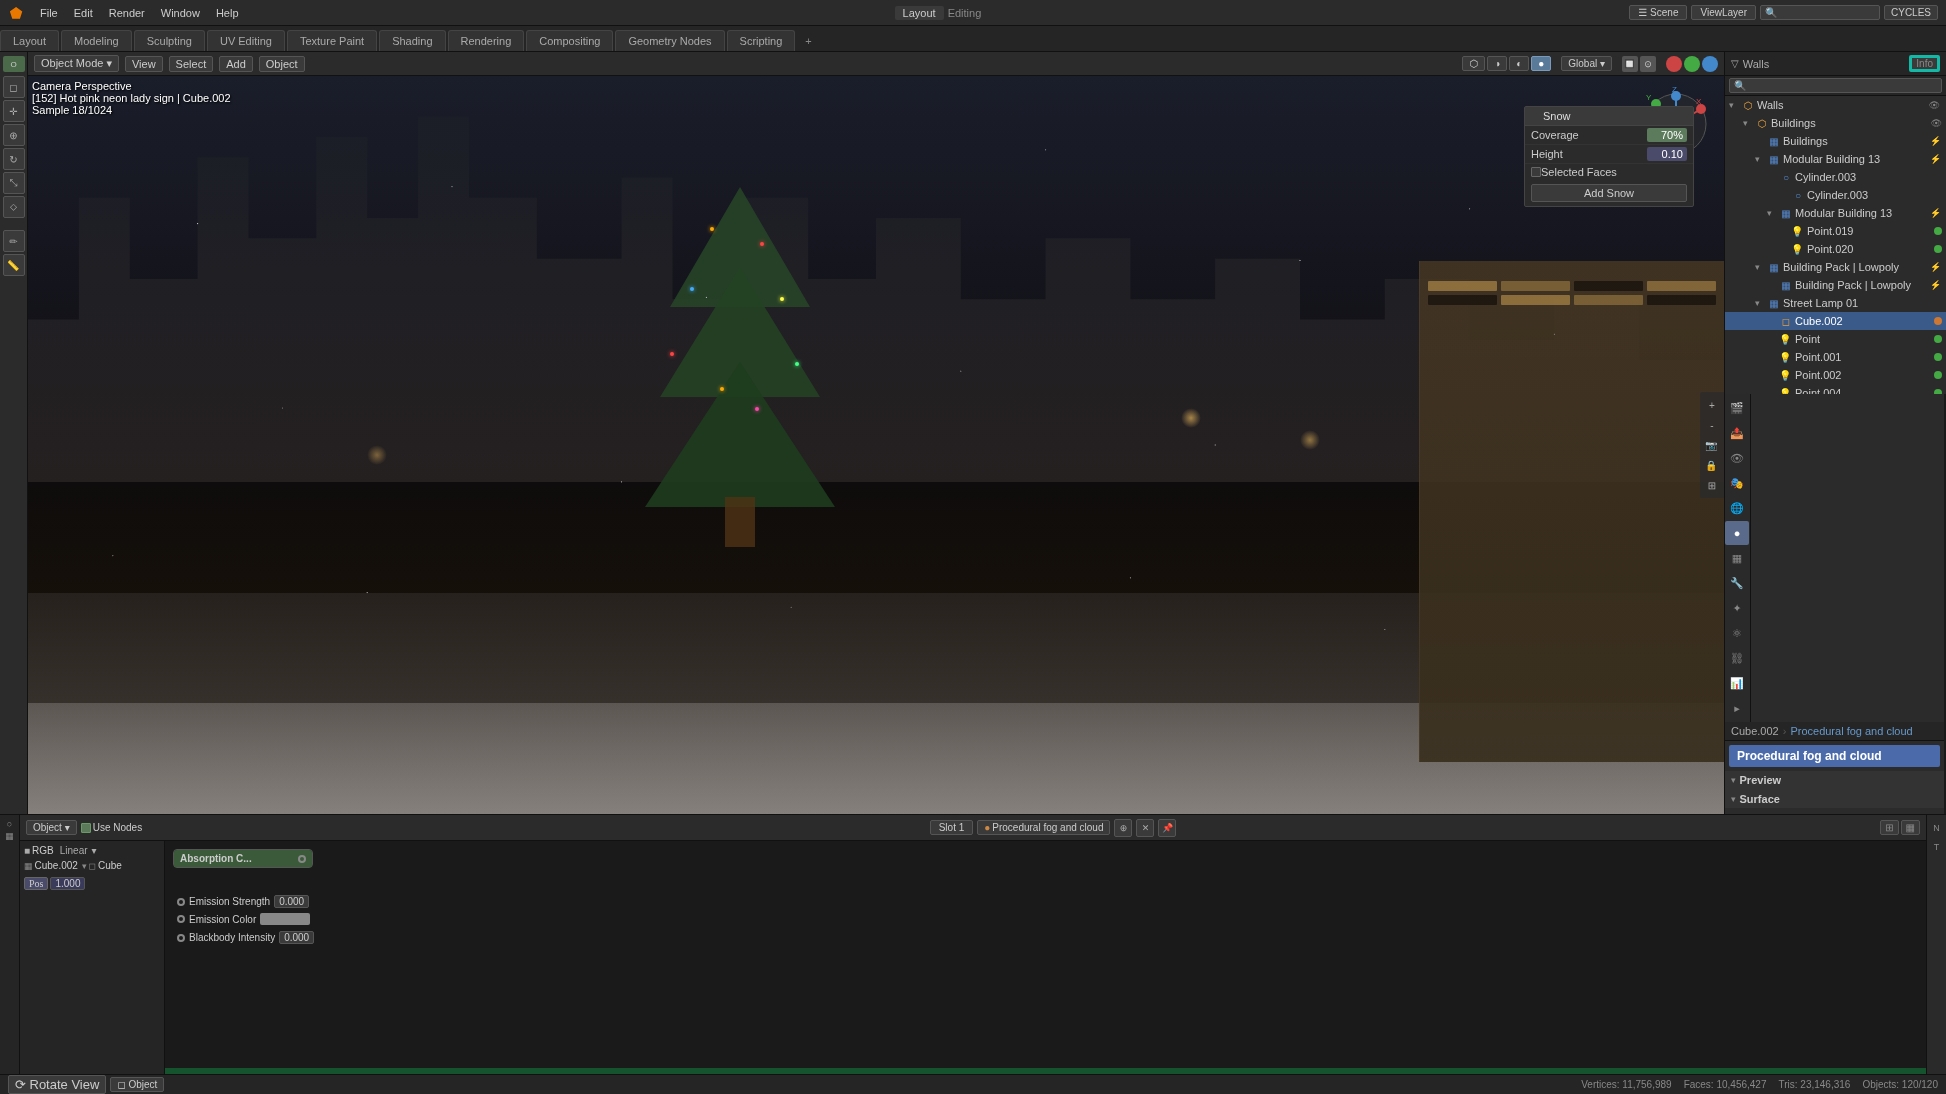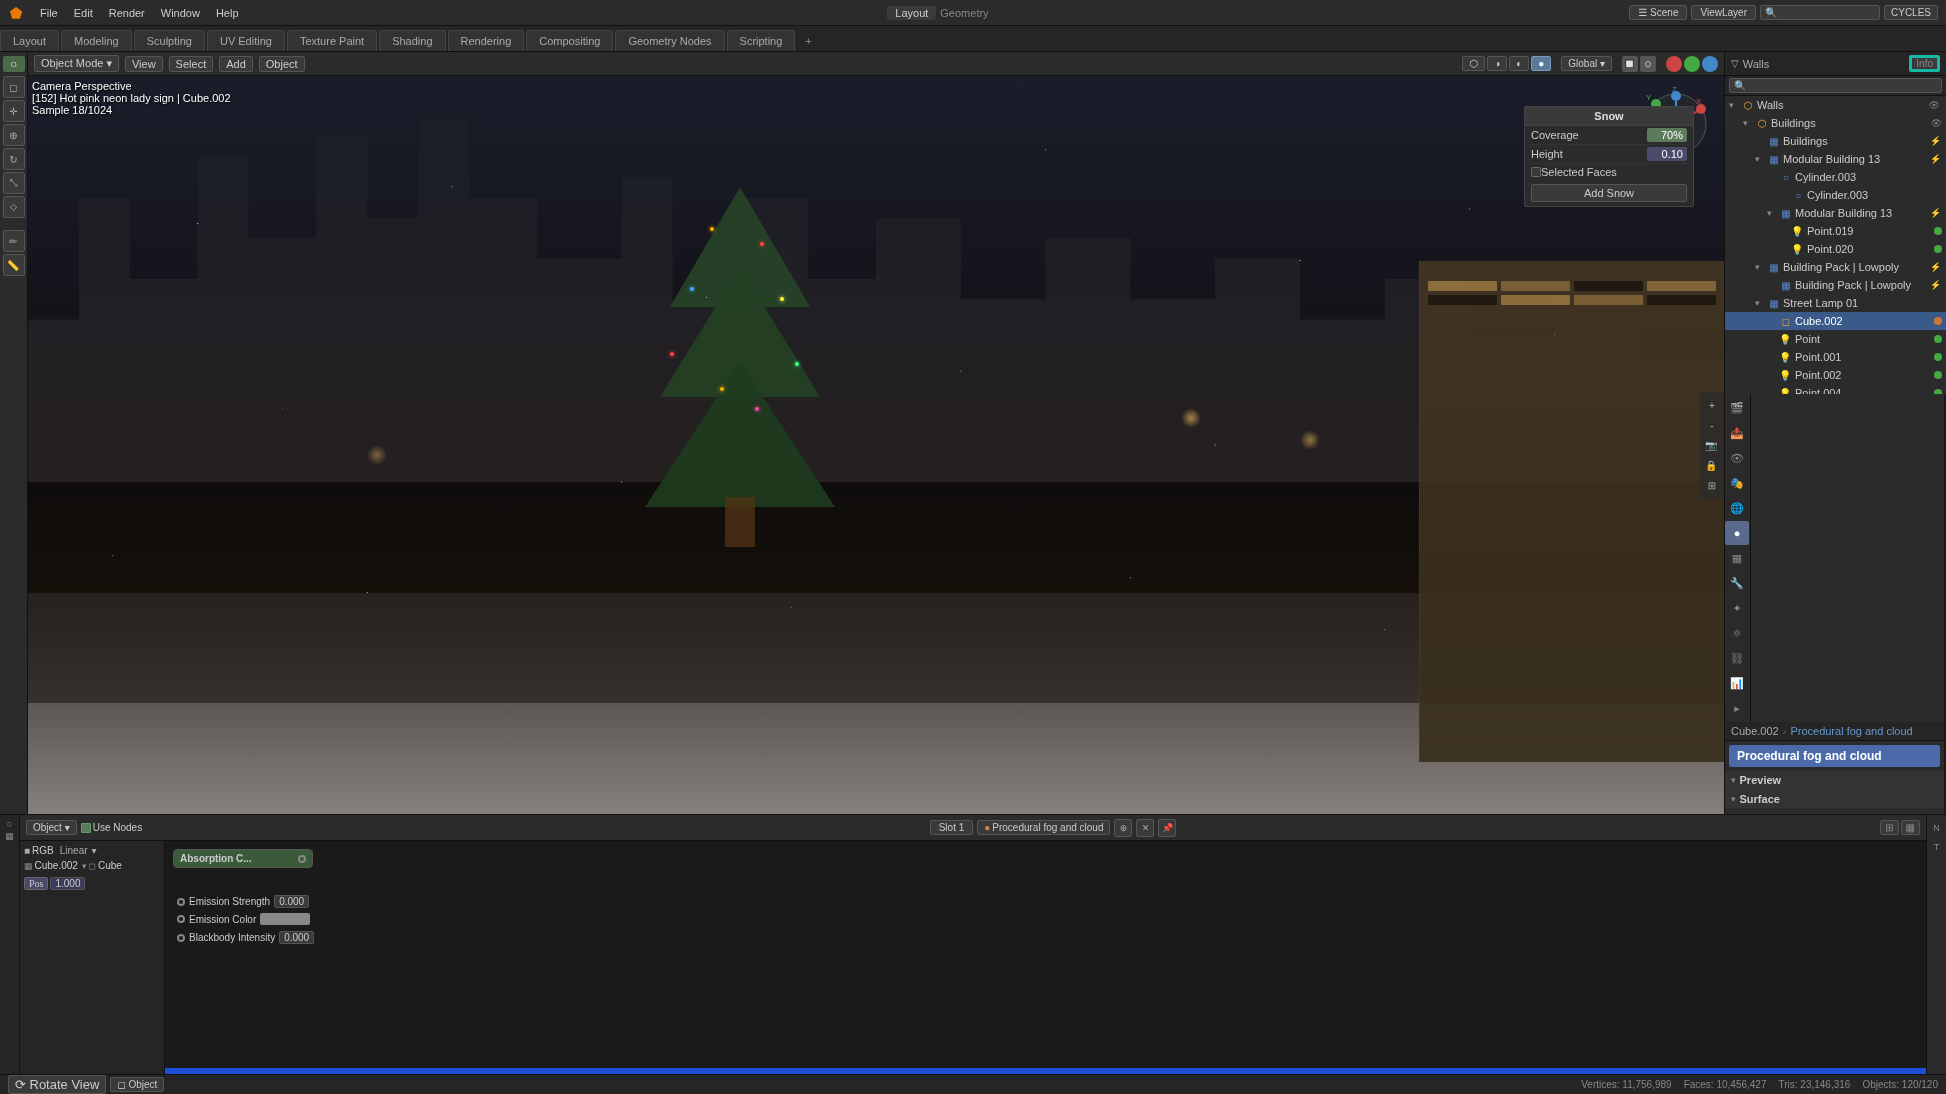--- a/index.html
+++ b/index.html
@@ -322,25 +322,24 @@
       top: 30px;
       right: 30px;
       width: 170px;
       background: #2b2b2b;
       border: 1px solid #444;
       border-radius: 2px;
       font-size: 11px;
     }
     .snow-panel-header {
       background: #3a3a3a;
-      padding: 3px 7px;
-      font-weight: bold;
+      padding: 3px 18px;
+      font-weight: normal;
       color: #ddd;
       border-bottom: 1px solid #444;
-      text-align: center;
     }
     .snow-field {
       display: flex;
       align-items: center;
       padding: 2px 6px;
       border-bottom: 1px solid #333;
     }
     .snow-field-label {
       flex: 1;
       color: #ccc;
@@ -478,21 +477,21 @@
 
     
     #bottom-section {
       height: 280px;
       display: flex;
       border-top: 1px solid #111;
     }
 
     #node-editor {
       flex: 1;
-      background: #1d4ed8;
+      background: #14532d;
       position: relative;
       overflow: hidden;
     }
 
     #node-editor-header {
       height: 26px;
       background: #2b2b2b;
       display: flex;
       align-items: center;
       padding: 0 6px;
@@ -680,21 +679,21 @@
   <div style="width:32px; display:flex; align-items:center; justify-content:center; color:#e87800; font-weight:bold; font-size:14px;">⬟</div>
 
   <div class="menu-item">File</div>
   <div class="menu-item">Edit</div>
   <div class="menu-item">Render</div>
   <div class="menu-item">Window</div>
   <div class="menu-item">Help</div>
 
   <div style="flex:1; display:flex; align-items:center; justify-content:center; gap:4px;">
     <div style="background:#3a3a3a; padding:1px 8px; border-radius:2px; font-size:11px; color:#ccc;">Layout</div>
-    <div style="color:#888; font-size:11px;">Geometry</div>
+    <div style="color:#888; font-size:11px;">Editing</div>
   </div>
 
   <div style="display:flex; align-items:center; gap:4px; padding-right:8px;">
 
     <div style="background:#3a3a3a; border:1px solid #555; border-radius:2px; padding:1px 8px; font-size:10px; color:#ccc; cursor:pointer;">☰ Scene</div>
 
     <div style="background:#3a3a3a; border:1px solid #555; border-radius:2px; padding:1px 8px; font-size:10px; color:#ccc; cursor:pointer;">ViewLayer</div>
 
     <div style="background:#3a3a3a; border:1px solid #555; border-radius:2px; padding:1px 20px 1px 4px; font-size:10px; color:#666; width:120px; cursor:text;">🔍</div>
 

